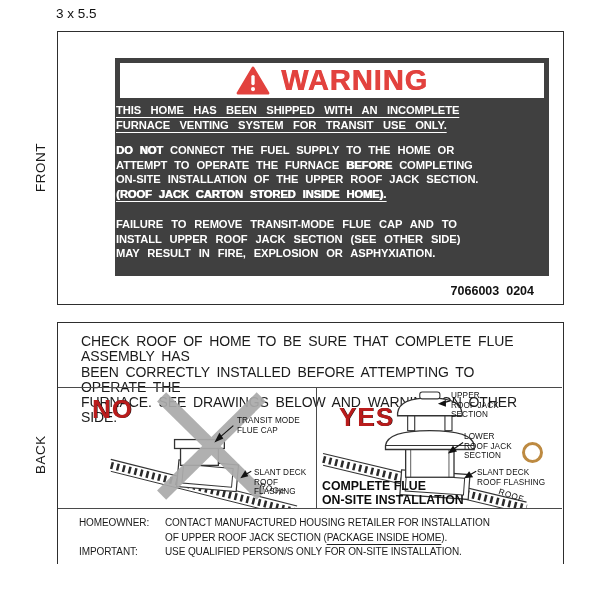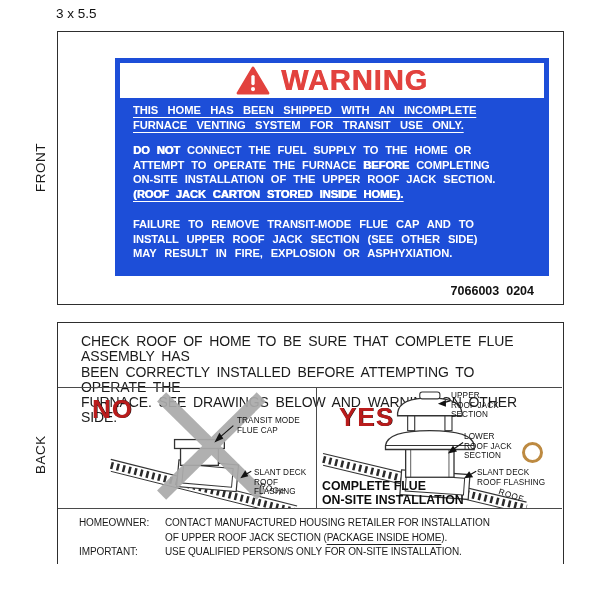--- a/index.html
+++ b/index.html
@@ -15,25 +15,25 @@
   .side-label { position:absolute; width:56px; text-align:center; font-size:13.5px; color:#1a1a1a;
                 letter-spacing:.5px; transform:rotate(-90deg); transform-origin:center; }
   .side-front { left:12px; top:160px; }
   .side-back  { left:12px; top:447px; }
 
   .grommet { position:absolute; width:21px; height:21px; border-radius:50%; border:3.4px solid #bd8a41; background:#fff; }
   .grommet-front { left:67px; top:154px; }
   .grommet-back  { left:521px; top:441px; }
 
   
-  .red-label { position:absolute; left:57px; top:26px; width:434px; height:218px; background:#1d4ed8; }
+  .red-label { position:absolute; left:57px; top:26px; width:434px; height:218px; background:#404040; }
   .warn-header { margin:5px 5px 0 5px; height:35px; background:#fff; display:flex; align-items:center; justify-content:center; gap:11px; }
   .warn-tri { width:34px; height:30px; flex:0 0 auto; }
   .warn-title { color:#e2423e; font-size:29px; font-weight:bold; letter-spacing:1px; text-shadow:.6px 0 #e2423e; }
-  .warn-body { padding:0 18px; color:#fff; }
+  .warn-body { padding:0 1px; color:#fff; }
   .warn-body p { white-space:pre-line; font-weight:bold; font-size:11.2px; line-height:14.5px; letter-spacing:-.1px; }
   .para1 { margin-top:5px; word-spacing:6.5px; text-decoration:underline; text-underline-offset:2.5px; }
   .para2 { margin-top:11px; word-spacing:4px; }
   .para3 { margin-top:16px; word-spacing:5px; }
   .xb { text-shadow:.6px 0 #fff; }
   .u  { text-decoration:underline; text-underline-offset:2.5px; }
   .front-pn { position:absolute; left:57px; top:252px; width:434px; text-align:right; padding-right:15px;
               font-weight:bold; font-size:12.5px; color:#111; white-space:pre; }
 
   

